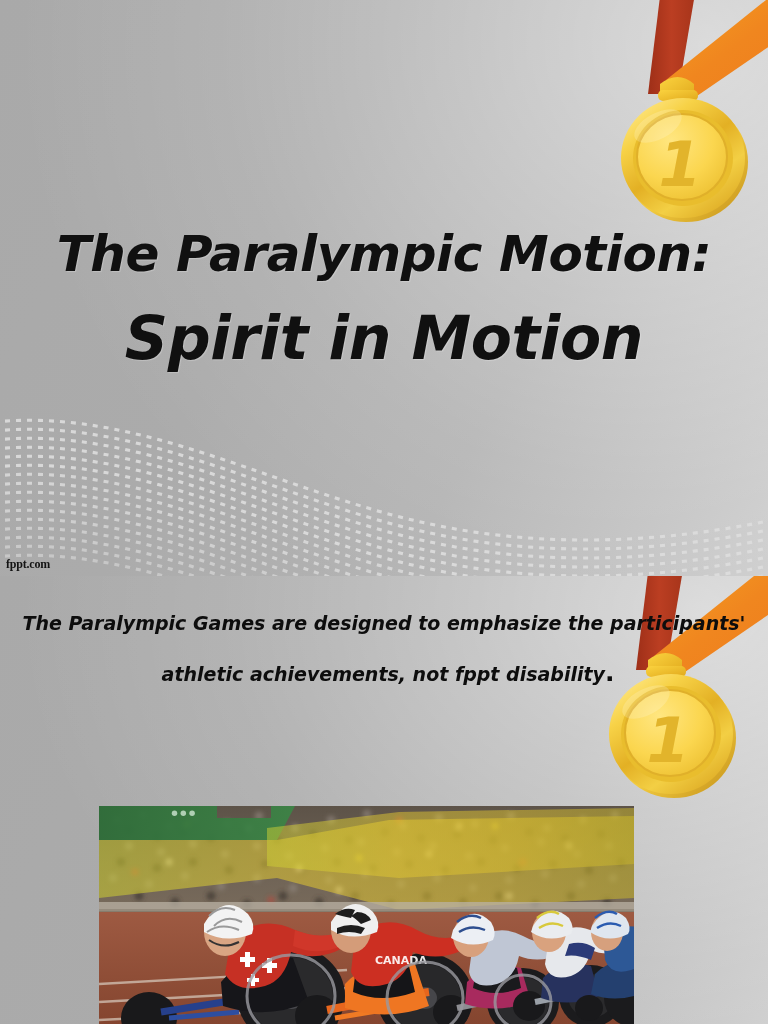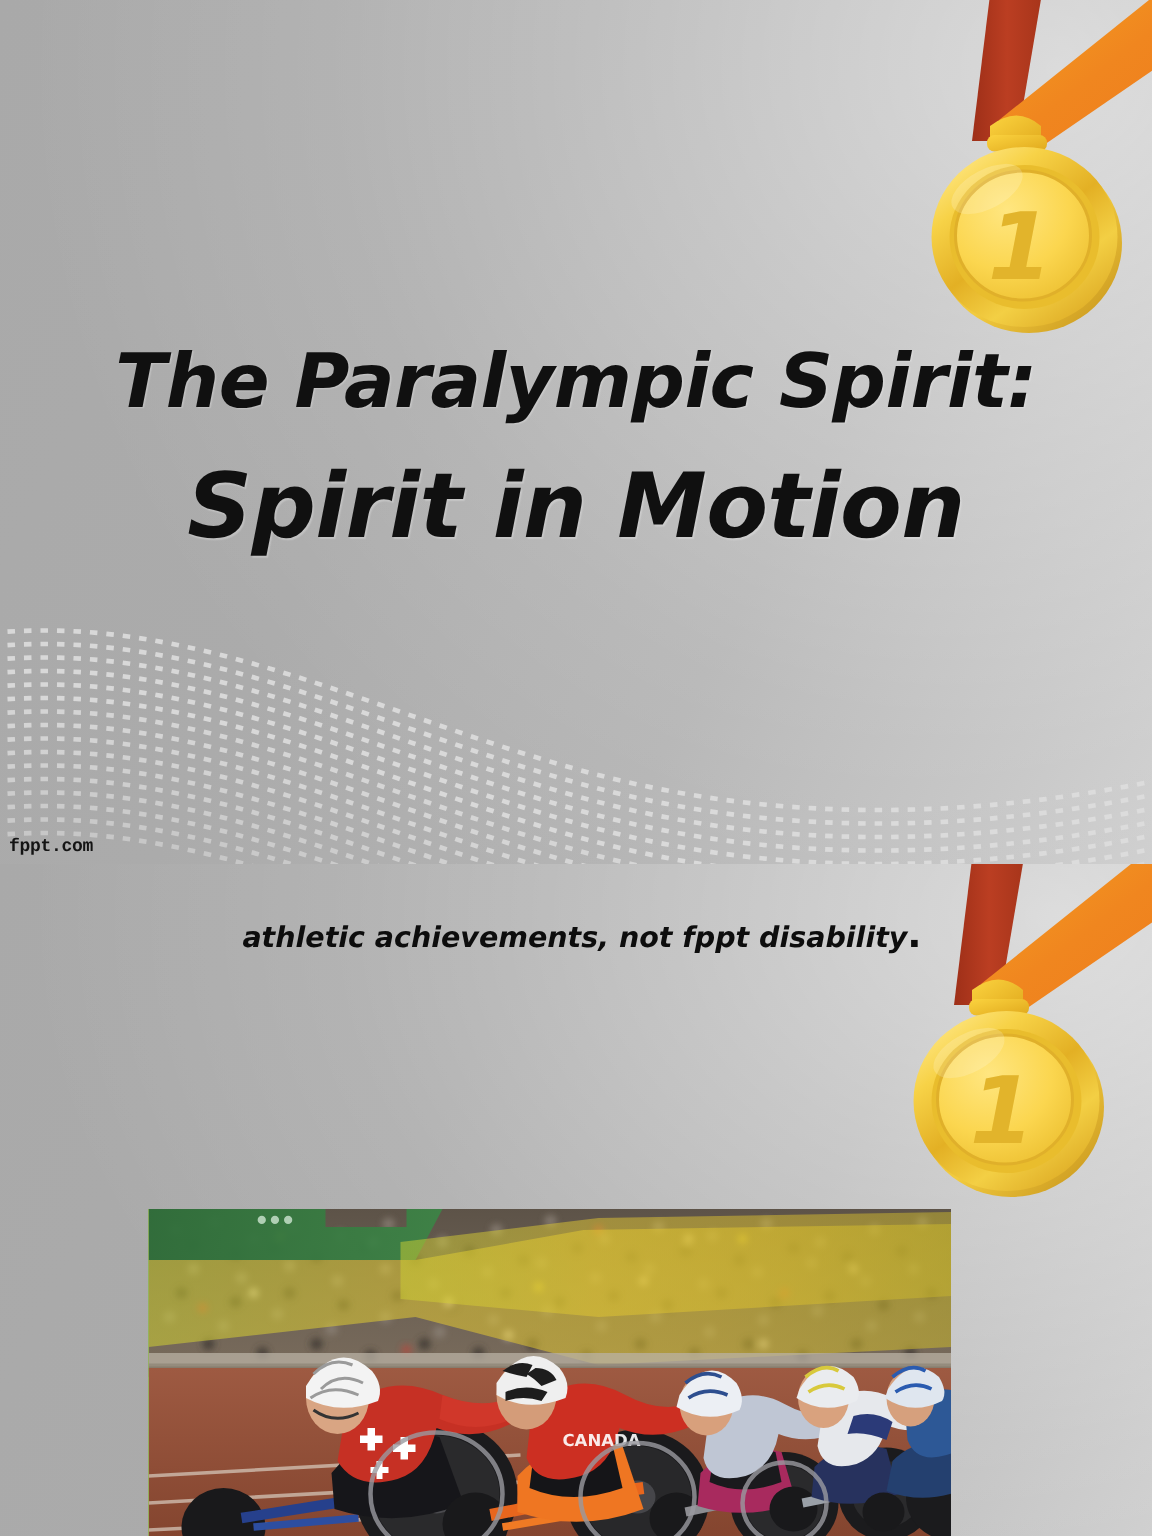--- a/index.html
+++ b/index.html
@@ -71,21 +71,21 @@
   .body-period {
     font-style:normal;
     font-size:25px;
     font-weight:700;
     letter-spacing:0;
   }
 
   
   .watermark {
     position:absolute; left:6px; top:557px;
-    font-family:Liberation Mono, monospace;
+    font-family:Liberation Serif, serif;
     font-weight:700;
     font-size:12px;
     color:#141414;
     letter-spacing:-0.2px;
     z-index:7;
   }
 
   
   .wave-deco {
     position:absolute; left:-40px; top:392px;
@@ -134,21 +134,21 @@
         <use href="#wv" transform="translate(0,90)" stroke="#d4d4d4"></use>
         <use href="#wv" transform="translate(0,99)" stroke="#d2d2d2"></use>
         <use href="#wv" transform="translate(0,108)" stroke="#d0d0d0"></use>
         <use href="#wv" transform="translate(0,117)" stroke="#cfcfcf"></use>
         <use href="#wv" transform="translate(0,126)" stroke="#cdcdcd"></use>
         <use href="#wv" transform="translate(0,135)" stroke="#cbcbcb"></use>
       </g>
     </svg>
 
     <div class="title-block">
-      <span class="title-line title-line-1">The Paralympic Spirit:</span>
+      <span class="title-line title-line-1">The Paralympic Motion:</span>
       <span class="title-line title-line-2">Spirit in Motion</span>
     </div>
 
     <div class="watermark">fppt.com</div>
 
     <svg class="medal medal-top" viewBox="0 0 180 240">
       <defs>
         <linearGradient id="ribL" x1="0" y1="0" x2="1" y2="0">
           <stop offset="0%" stop-color="#9e2f18"></stop>
           <stop offset="45%" stop-color="#bb3e22"></stop>
@@ -197,20 +197,21 @@
       <text x="80" y="192" text-anchor="middle" font-family="DejaVu Sans, sans-serif" font-style="italic" font-weight="700" font-size="62" fill="#e2b42b">1</text>
       <text x="78" y="190" text-anchor="middle" font-family="DejaVu Sans, sans-serif" font-style="italic" font-weight="700" font-size="62" fill="#f6d css" opacity="0"></text>
 
       <ellipse cx="58" cy="132" rx="26" ry="13" fill="#ffffff" opacity="0.18" transform="rotate(-28 58 132)"></ellipse>
     </svg>
   </div>
 
   <div class="slide slide-two">
 
     <div class="body-block" style="top:22px; left:0; width:768px;">
+      <span class="body-line body-line-1">The Paralympic Games are designed to emphasize the participants'</span>
       <span class="body-line body-line-2"><span>athletic achievements, not fppt disability</span><span class="body-period">.</span></span>
     </div>
 
     <svg class="medal" style="left:588px; top:-6px; width:180px; height:240px;" viewBox="0 0 180 240">
       <defs>
         <linearGradient id="ribL2" x1="0" y1="0" x2="1" y2="0">
           <stop offset="0%" stop-color="#9e2f18"></stop>
           <stop offset="45%" stop-color="#bb3e22"></stop>
           <stop offset="100%" stop-color="#a33319"></stop>
         </linearGradient>

